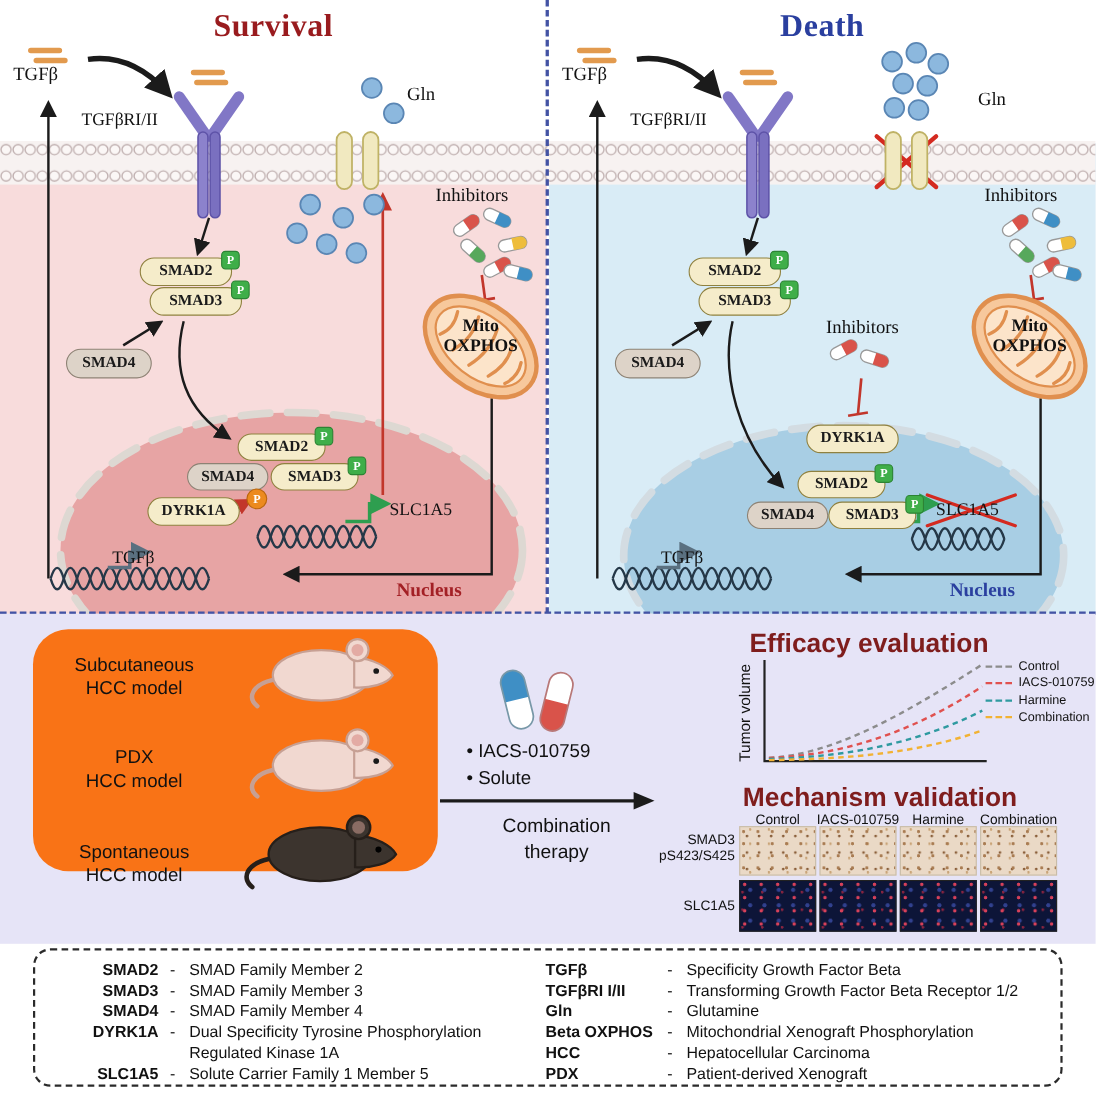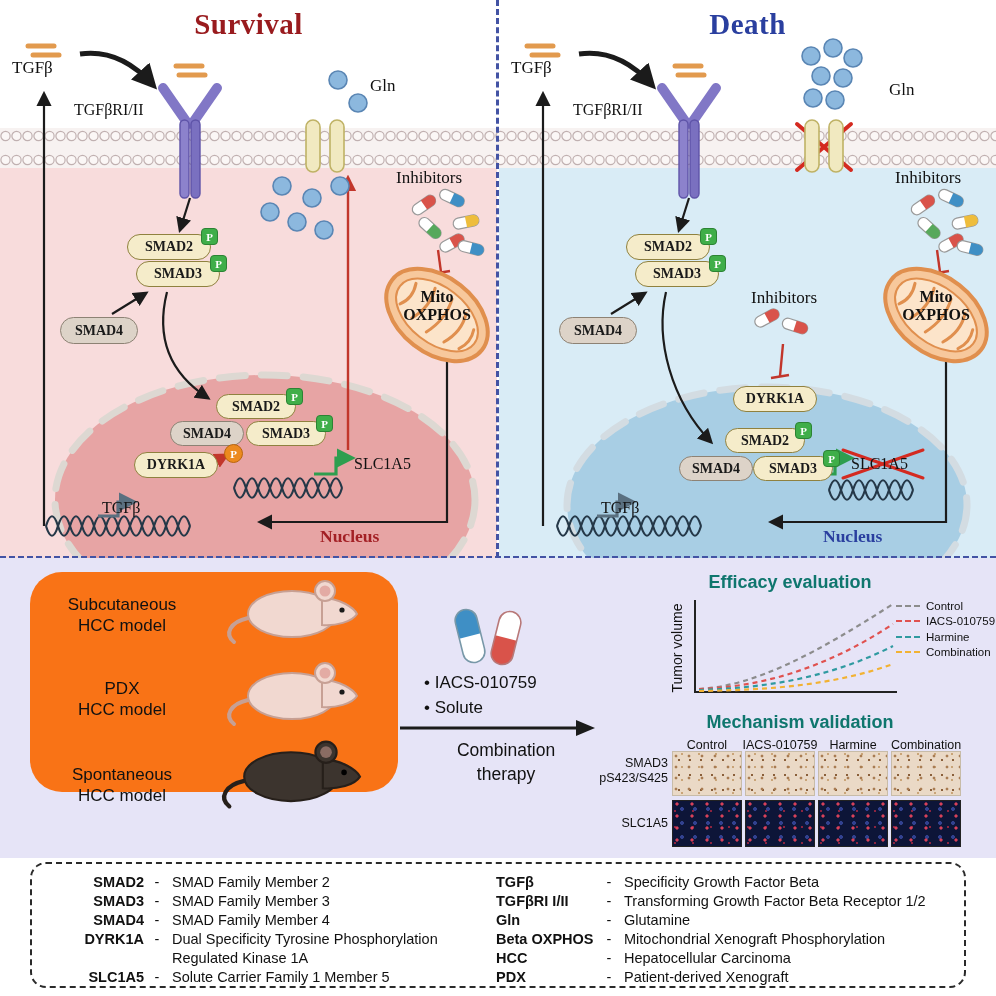--- a/index.html
+++ b/index.html
@@ -9,30 +9,30 @@
   .panel { position:absolute; top:0; width:497px; height:558px;font-family:Liberation Serif, serif; }
   .panel-title { position:absolute; top:8px; left:0; width:100%; text-align:center; font-size:29px; font-weight:700; letter-spacing:.5px; }
   .lbl { position:absolute; font-size:17px; color:#111; white-space:nowrap; }
   .oval { position:absolute; display:flex; align-items:center; justify-content:center; border-radius:14px; font-weight:700; font-size:14px; color:#1a1a1a; }
   .cream { background:#f5ecca; border:1.6px solid #8f813f; }
   .gray  { background:#ddd3c8; border:1.6px solid #8d8274; }
   .pbadge { position:absolute; right:-8px; top:-7px; width:17px; height:17px; background:#3fae49; border:1.5px solid #2c8334; border-radius:4px; color:#fff; font-size:11px; font-weight:700; display:flex; align-items:center; justify-content:center; }
   .porange { position:absolute; width:19px; height:19px; background:#ec8a1e; border:1.5px solid #b9650d; border-radius:50%; color:#fff; font-size:11px; font-weight:700; display:flex; align-items:center; justify-content:center; }
   .mito-label { position:absolute; width:82px; text-align:center; font-weight:700; font-size:16px; line-height:18px; color:#111; }
   .mito-label span { display:block; }
-  .nucleus-lbl { position:absolute; width:140px; text-align:left; font-weight:700; font-size:17.5px; }
+  .nucleus-lbl { position:absolute; width:140px; text-align:center; font-weight:700; font-size:17.5px; }
   .divider-v { position:absolute; left:496px; top:0; height:558px; width:0; border-left:3px dashed #4353a4; }
   .divider-h { position:absolute; left:0; top:556px; width:996px; height:0; border-top:3px dashed #4353a4; }
   .mid { position:absolute; left:0; top:558px; width:996px; height:300px; background:#e6e4f7; }
   .models-box { position:absolute; left:30px; top:14px; width:368px; height:220px; background:#f97316; border-radius:32px; }
   .model-label { position:absolute; width:180px; text-align:center; font-size:17px; line-height:21px; color:#111; }
   .model-label span { display:block; }
   .drug-list { position:absolute; font-size:17px; line-height:25px; color:#111; }
   .combo { position:absolute; width:160px; text-align:center; font-size:17.5px; line-height:24px; color:#111; }
-  .sec-title { position:absolute; text-align:center; font-weight:700; font-size:18px; color:#0f766e; }
+  .sec-title { position:absolute; text-align:center; font-weight:700; font-size:24px; color:#7f1d1d; }
   .ylabel { position:absolute; width:110px; text-align:center; font-size:14px; transform:rotate(-90deg); color:#111; }
   .legend { position:absolute; }
   .legend-row { display:flex; align-items:center; height:15.5px; }
   .legend-swatch { width:24px; height:0; border-top:2.5px dashed #000; }
   .legend-row span { font-size:11.5px; margin-left:6px; white-space:nowrap; }
   .colhdr { position:absolute; font-size:12.5px; text-align:center; white-space:nowrap; color:#111; }
   .rowlbl { position:absolute; width:76px; font-size:12.5px; text-align:right; line-height:15px; color:#111; }
   .tile { position:absolute; width:70px; }
   .ihc { height:45px; border:1px solid #c8bca8; background-color:#ead9c6;
     background-image:

